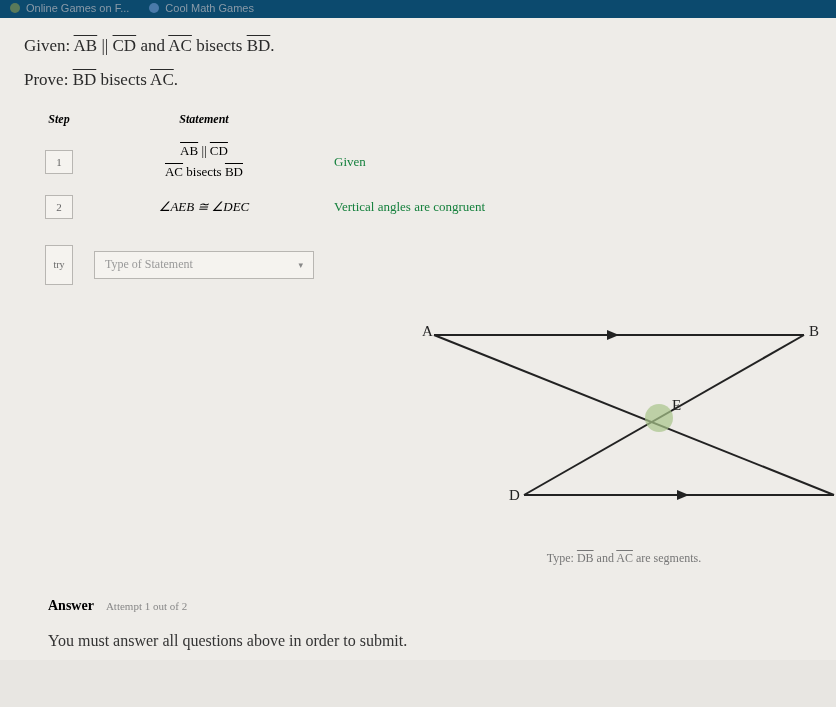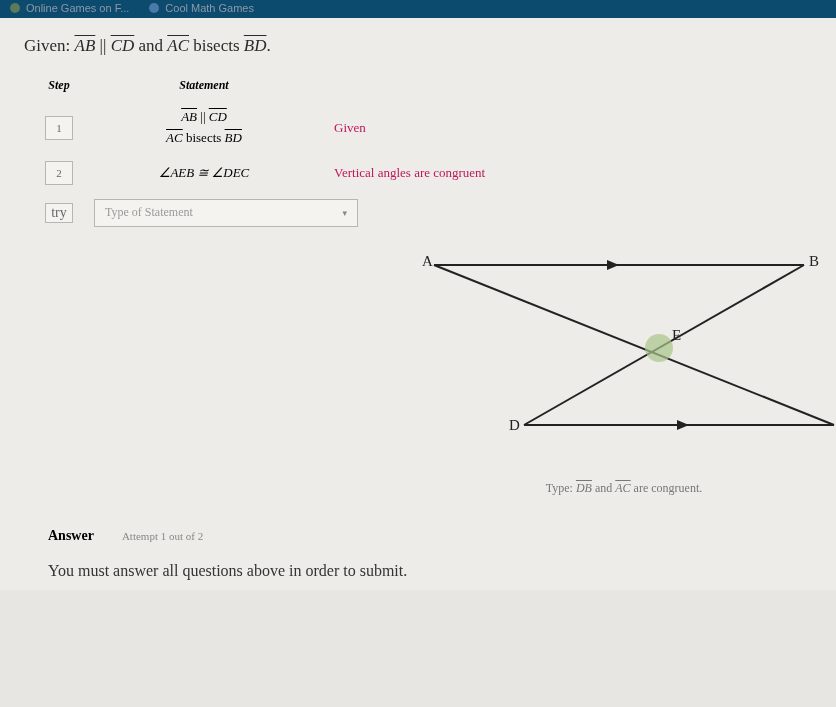--- a/index.html
+++ b/index.html
@@ -27,21 +27,20 @@
       padding: 18px 24px 10px 24px;
       background: #eeece8;
     }
     .given, .prove {
       font-size: 17px;
       color: #2a2a2a;
       margin-bottom: 14px;
     }
     .overline {
       text-decoration: overline;
-      font-style: italic;
     }
     .proof-area {
       margin-top: 10px;
     }
     .proof-header {
       display: flex;
       font-weight: bold;
       font-size: 12px;
       padding: 8px 0;
       font-style: italic;
@@ -68,42 +67,42 @@
       color: #666;
     }
     .statement-cell {
       width: 220px;
       text-align: center;
     }
     .stacked { line-height: 1.6; }
     .reason-cell {
       width: 280px;
       padding-left: 20px;
-      color: #be185d;
+      color: #15803d;
     }
     .try-row {
       display: flex;
       align-items: center;
       padding: 8px 0;
     }
     .try-btn {
       width: 28px;
-      height: 20px;
+      height: 40px;
       border: 1px solid #b8b6b2;
       background: #f5f3ef;
       display: flex;
       align-items: center;
       justify-content: center;
-      font-size: 14px;
-      margin: 0 21px;
+      font-size: 10px;
+      margin: 12px 21px;
       color: #666;
       cursor: pointer;
     }
     .type-select {
-      width: 264px;
+      width: 220px;
       height: 28px;
       border: 1px solid #b8b6b2;
       background: #f5f3ef;
       display: flex;
       align-items: center;
       justify-content: space-between;
       padding: 0 10px;
       font-size: 12px;
       color: #999;
       cursor: pointer;
@@ -134,21 +133,21 @@
       padding: 0 24px;
     }
     .answer-label {
       font-weight: bold;
       font-size: 14px;
       display: inline;
     }
     .attempt {
       font-size: 11px;
       color: #888;
-      margin-left: 24px;
+      margin-left: 8px;
     }
     .submit-msg {
       margin-top: 18px;
       font-size: 16px;
       color: #333;
     }
     .e-circle {
       fill: #a8c48a;
       opacity: 0.7;
     }
@@ -167,20 +166,23 @@
     <span>Cool Math Games</span>
   </div>
 </div>
 
 <div class="content">
 
   <div class="given">
     <span>Given: </span><span class="overline">AB</span><span> || </span><span class="overline">CD</span><span> and </span><span class="overline">AC</span><span> bisects </span><span class="overline">BD</span><span>.</span>
   </div>
 
+  <div class="prove">
+    <span>Prove: </span><span class="overline">BD</span><span> bisects </span><span class="overline">AC</span><span>.</span>
+  </div>
 
   <div class="proof-area">
     <div class="proof-header">
       <div class="col-step">Step</div>
       <div class="col-statement">Statement</div>
     </div>
 
     <div class="proof-row">
       <div class="col-step">
         <div class="step-box">1</div>
@@ -229,21 +231,21 @@
       <polygon points="285,180 273,175 273,185" class="arrow-head"></polygon>
     </svg>
     <div class="pt-label" style="left:18px; top:8px;">A</div>
     <div class="pt-label" style="left:405px; top:8px;">B</div>
     
     <div class="pt-label" style="left:105px; top:172px;">D</div>
     <div class="pt-label" style="left:268px; top:82px;">E</div>
   </div>
 
   <div class="note">
-    <span>Type: </span><span class="overline">DB</span><span> and </span><span class="overline">AC</span><span> are congruent.</span>
+    <span>Type: </span><span class="overline">DB</span><span> and </span><span class="overline">AC</span><span> are segments.</span>
   </div>
 
   <div class="answer-section">
     <span class="answer-label">Answer</span>
     <span class="attempt">Attempt 1 out of 2</span>
     <div class="submit-msg">You must answer all questions above in order to submit.</div>
   </div>
 
 </div>
 

